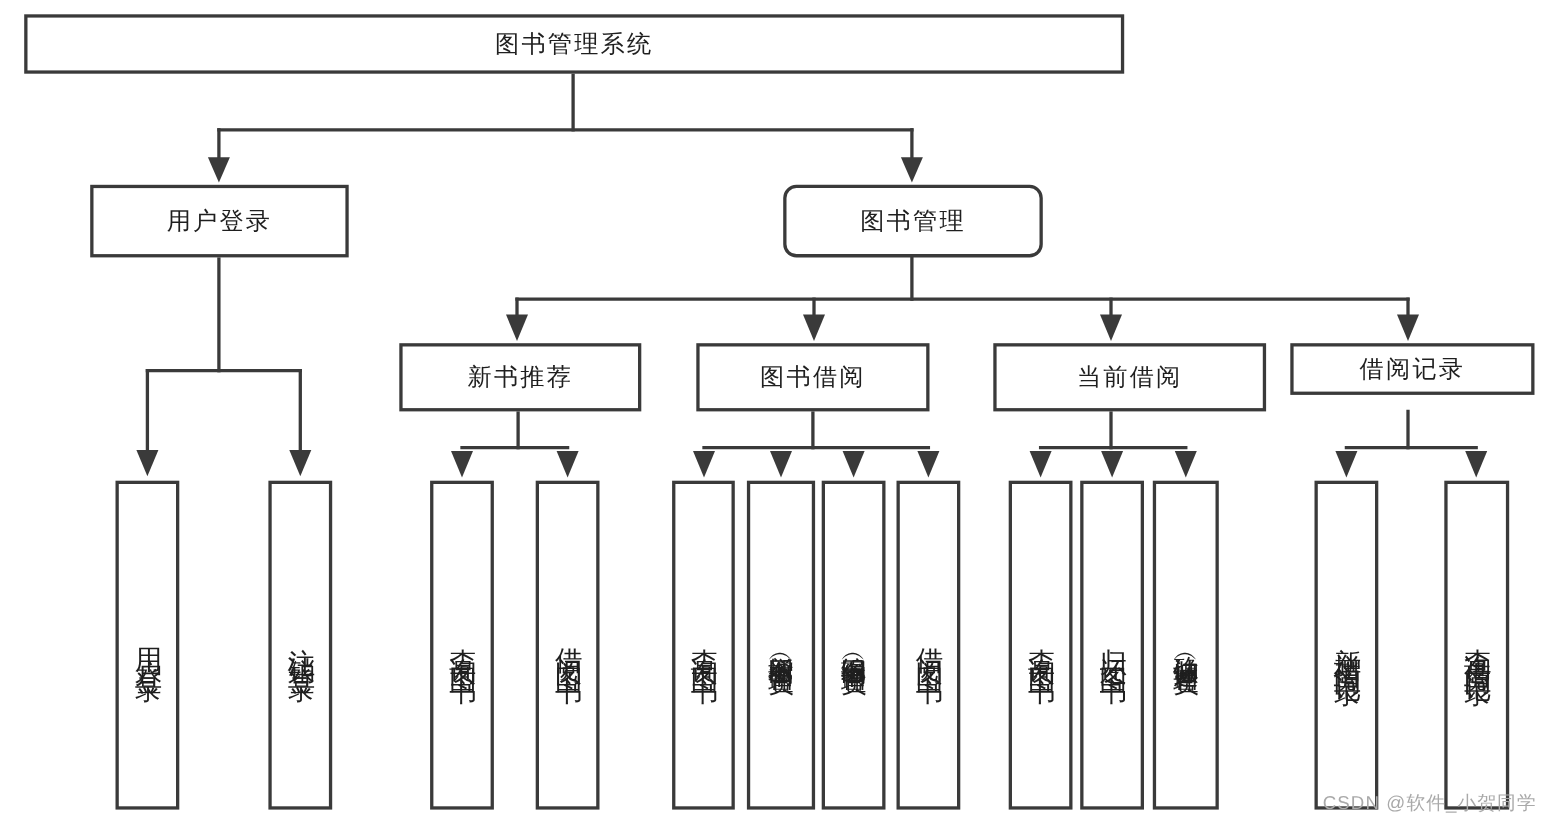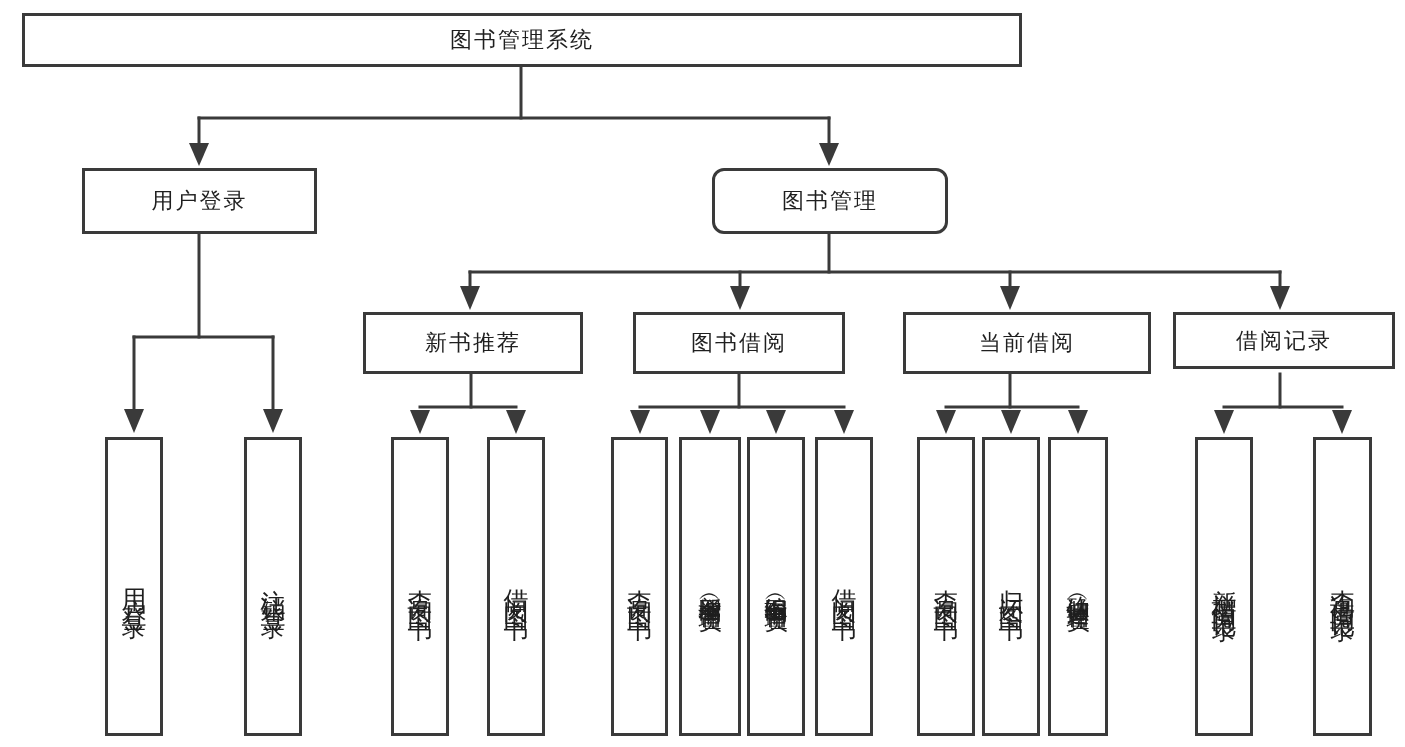--- a/index.html
+++ b/index.html
@@ -104,33 +104,34 @@
   </svg>
 
   <div class="node" style="left:22px;top:13px;width:1000px;height:54px;">图书管理系统</div>
 
   <div class="node" style="left:82px;top:168px;width:235px;height:66px;">用户登录</div>
   <div class="node" style="left:712px;top:168px;width:236px;height:66px;border-radius:12px;">图书管理</div>
 
   <div class="node" style="left:363px;top:312px;width:220px;height:62px;">新书推荐</div>
   <div class="node" style="left:633px;top:312px;width:212px;height:62px;">图书借阅</div>
   <div class="node" style="left:903px;top:312px;width:248px;height:62px;">当前借阅</div>
-  <div class="node" style="left:1173px;top:312px;width:222px;height:57px;">借阅记录</div>
+  <div class="node" style="left:1173px;top:312px;width:222px;height:47px;">借阅记录</div>
 
   <div class="node vnode" style="left:105px;top:437px;width:58px;height:299px;">用户登录</div>
   <div class="node vnode" style="left:244px;top:437px;width:58px;height:299px;">注销登录</div>
 
   <div class="node vnode" style="left:391px;top:437px;width:58px;height:299px;">查询图书</div>
   <div class="node vnode" style="left:487px;top:437px;width:58px;height:299px;">借阅图书</div>
 
   <div class="node vnode" style="left:611px;top:437px;width:57px;height:299px;">查询图书</div>
   <div class="node vnode long" style="left:679px;top:437px;width:62px;height:299px;">新增图书（管理员）</div>
   <div class="node vnode long" style="left:747px;top:437px;width:58px;height:299px;">编辑图书（管理员）</div>
   <div class="node vnode" style="left:815px;top:437px;width:58px;height:299px;">借阅图书</div>
 
   <div class="node vnode" style="left:917px;top:437px;width:58px;height:299px;">查询图书</div>
   <div class="node vnode" style="left:982px;top:437px;width:58px;height:299px;">归还图书</div>
   <div class="node vnode long" style="left:1048px;top:437px;width:60px;height:299px;">确认归还（管理员）</div>
 
   <div class="node vnode mid" style="left:1195px;top:437px;width:58px;height:299px;">新增借阅记录</div>
   <div class="node vnode mid" style="left:1313px;top:437px;width:59px;height:299px;">查询借阅记录</div>
 
+  <div class="watermark">CSDN @软件_小贺同学</div>
 </div>
 
 </body></html>

